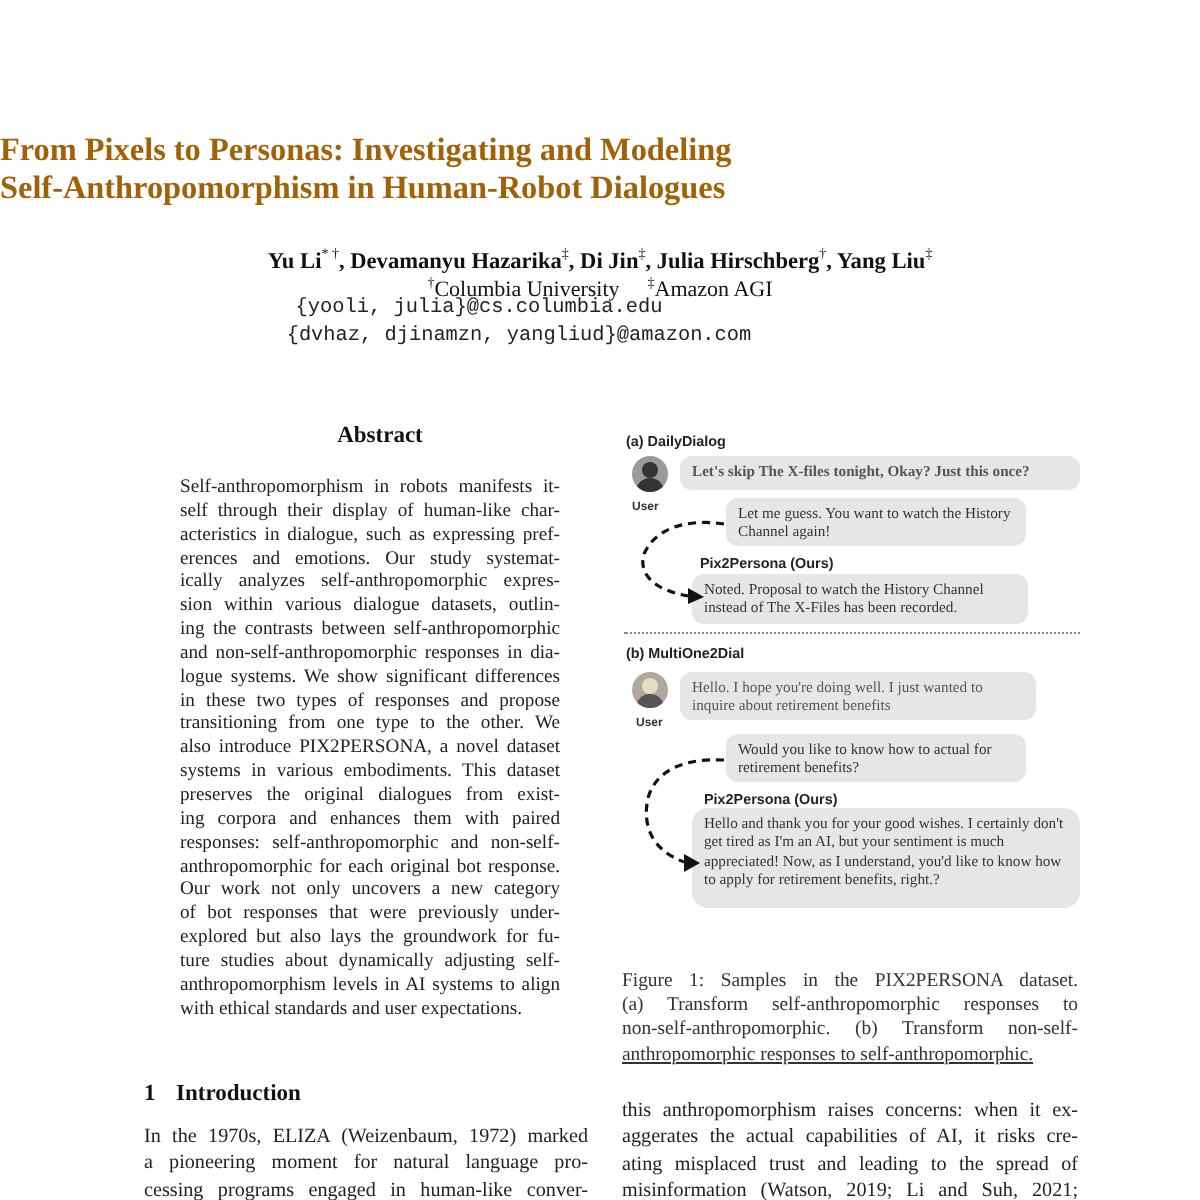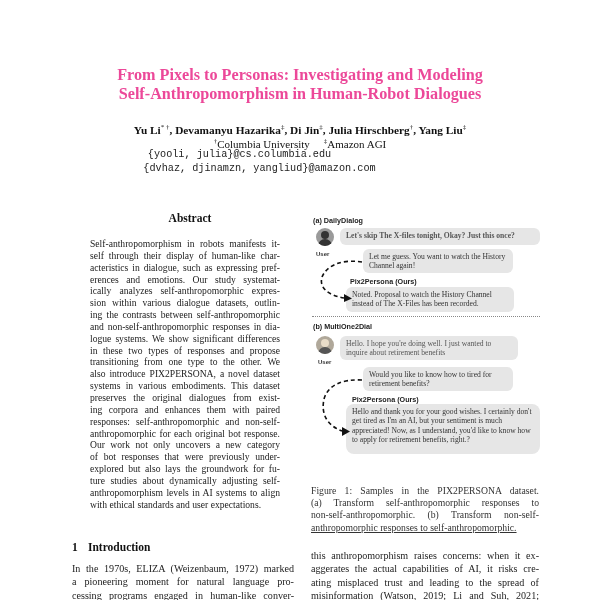--- a/index.html
+++ b/index.html
@@ -1,18 +1,18 @@
 <!DOCTYPE html>
 <html><head>
 <meta charset="utf-8">
 <style>
   html, body { margin:0; padding:0; }
   body { width:600px; height:600px; background:#ffffff; overflow:hidden; position:relative; font-family:"Liberation Serif", "DejaVu Serif", serif; color:#111; }
   .abs { position:absolute; }
-  .title { left:0; width:600px; top:66px; text-align:center; font-weight:bold; font-size:16.2px; line-height:19px; color:#ec4899; }
+  .title { left:0; width:600px; top:66px; font-weight:bold; font-size:16.2px; line-height:19px; color:#a16207; }
   .authors { left:0; width:600px; top:121px; text-align:center; font-weight:bold; font-size:11.3px; line-height:13px; }
   .authors sup { font-size:7px; font-weight:normal; }
   .affil { left:0; width:600px; top:135px; text-align:center; font-size:11px; line-height:13px; }
   .affil sup { font-size:7px; }
   .affil .gap { display:inline-block; width:14px; }
   .email { left:0; width:479px; text-align:center; font-family:"Liberation Mono","DejaVu Sans Mono",monospace; font-size:10.2px; line-height:12px; color:#222; }
   .abstract-h { left:90px; width:200px; top:212px; text-align:center; font-weight:bold; font-size:11.5px; }
   .abstract-body { left:90px; width:190px; top:238px; font-size:9.6px; line-height:11.85px; text-align:justify; color:#222; }
   .abstract-body .line { display:block; text-align:justify; text-align-last:justify; white-space:nowrap; }
   .abstract-body .line.last { text-align-last:left; }
@@ -113,21 +113,21 @@
 
 <div class="dotline" style="top:316px;"></div>
 
 <div class="abs fig-label" style="left:313px; top:322px;">(b) MultiOne2Dial</div>
 <div class="avatar b" style="left:316px; top:336px;">
     <div class="head"></div>
     <div class="body"></div>
   </div>
 <div class="user-lbl" style="left:318px; top:359px;">User</div>
 <div class="bubble" style="left:340px; top:336px; width:178px; height:24px; color:#555;">Hello. I hope you're doing well. I just wanted to inquire about retirement benefits</div>
-<div class="bubble" style="left:363px; top:367px; width:150px; height:24px;">Would you like to know how to tired for retirement benefits?</div>
+<div class="bubble" style="left:363px; top:367px; width:150px; height:24px;">Would you like to know how to actual for retirement benefits?</div>
 <div class="abs fig-label" style="left:352px; top:395px;">Pix2Persona (Ours)</div>
 <div class="bubble" style="left:346px; top:404px; width:194px; height:50px; border-radius:8px;">Hello and thank you for your good wishes. I certainly don't get tired as I'm an AI, but your sentiment is much appreciated! Now, as I understand, you'd like to know how to apply for retirement benefits, right.?</div>
 <svg class="arrow" style="left:312px; top:373px;" width="60" height="70">
   <path d="M50,7 C30,6 16,12 12,26 C9,40 14,52 30,58" fill="none" stroke="#111" stroke-width="1.6" stroke-dasharray="4,3"></path>
   <polygon points="30,54 38,58.5 30,63" fill="#111"></polygon>
 </svg>
 
 <div class="abs caption">
   <span class="line">Figure 1:  Samples in the PIX2PERSONA dataset.</span>
   <span class="line">(a) Transform  self-anthropomorphic  responses  to</span>

